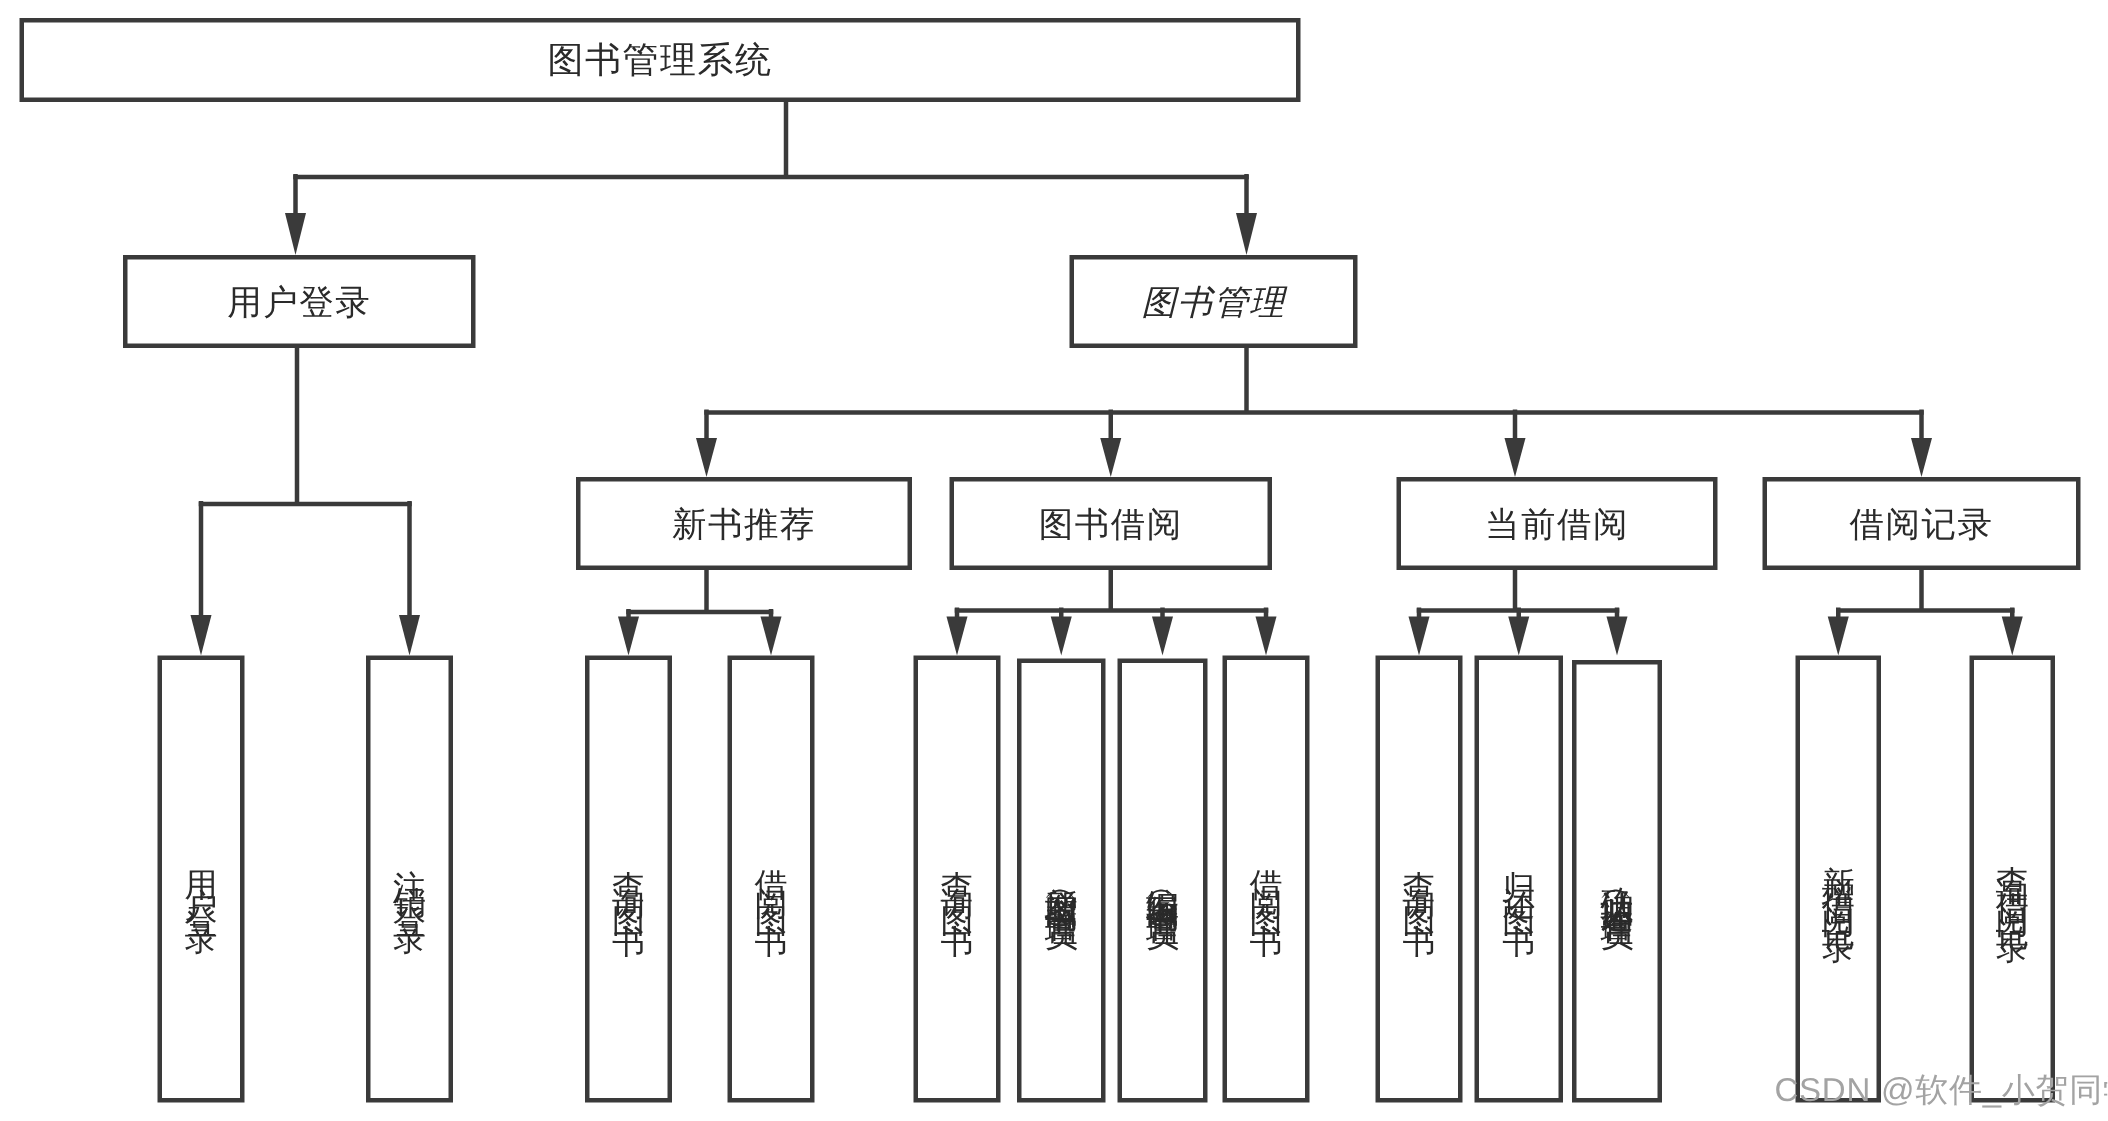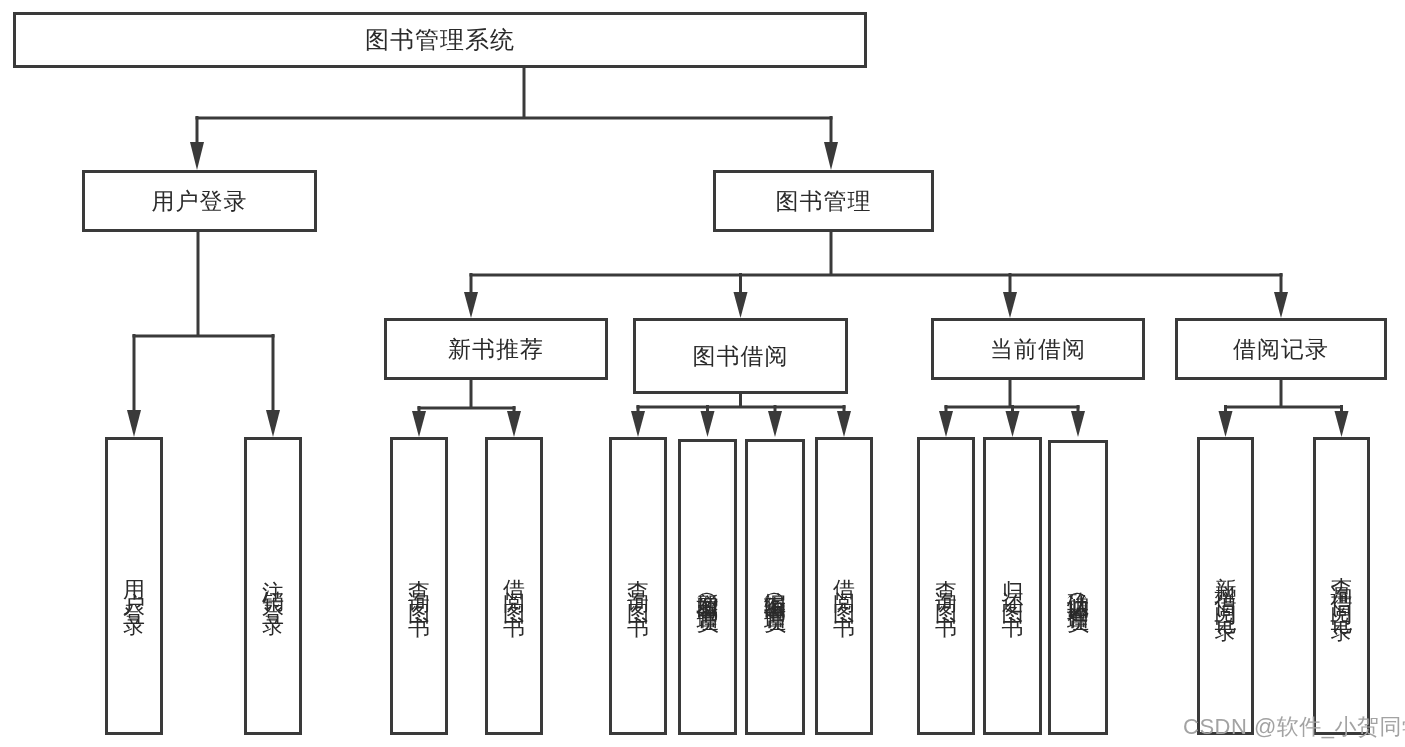--- a/index.html
+++ b/index.html
@@ -133,24 +133,24 @@
       <polygon points="1071,411 1085,411 1078,437"></polygon>
 
       <polygon points="1218.5,411 1232.5,411 1225.5,437"></polygon>
       <polygon points="1334.5,411 1348.5,411 1341.5,437"></polygon>
     </g>
   </svg>
 
   <div class="box hbox root-box" style="left:13px; top:12px; width:854px; height:56px;">图书管理系统</div>
 
   <div class="box hbox" style="left:82px; top:170px; width:235px; height:62px;">用户登录</div>
-  <div class="box hbox" style="left:713px; top:170px; width:221px; height:62px;">图书管理</div>
+  <div class="box hbox" style="left:713px; top:170px; width:192px; height:62px;font-style:italic;">图书管理</div>
 
   <div class="box hbox" style="left:384px; top:318px; width:224px; height:62px;">新书推荐</div>
-  <div class="box hbox" style="left:633px; top:318px; width:215px; height:76px;">图书借阅</div>
+  <div class="box hbox" style="left:633px; top:318px; width:215px; height:62px;">图书借阅</div>
   <div class="box hbox" style="left:903px; top:318px; width:214px; height:62px;margin-left:28px;">当前借阅</div>
   <div class="box hbox" style="left:1175px; top:318px; width:212px; height:62px;">借阅记录</div>
 
   <div class="box vbox v4" style="left:105px; top:437px; width:58px; height:298px;">用户登录</div>
   <div class="box vbox v4" style="left:244px; top:437px; width:58px; height:298px;">注销登录</div>
 
   <div class="box vbox v4" style="left:390px; top:437px; width:58px; height:298px;">查询图书</div>
   <div class="box vbox v4" style="left:485px; top:437px; width:58px; height:298px;">借阅图书</div>
 
   <div class="box vbox v4" style="left:609px; top:437px; width:58px; height:298px;">查询图书</div>

